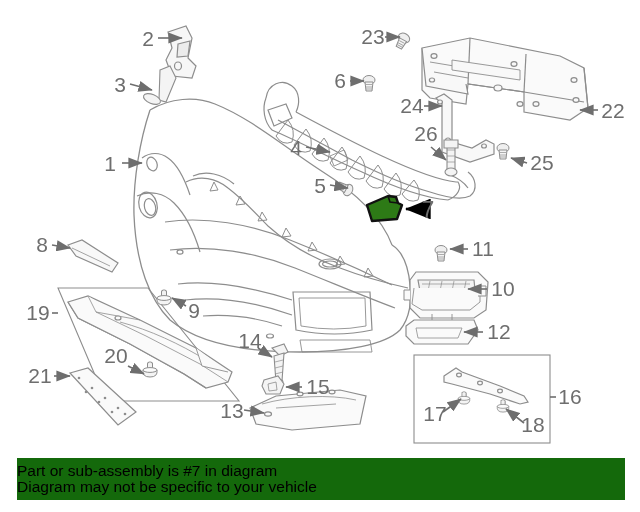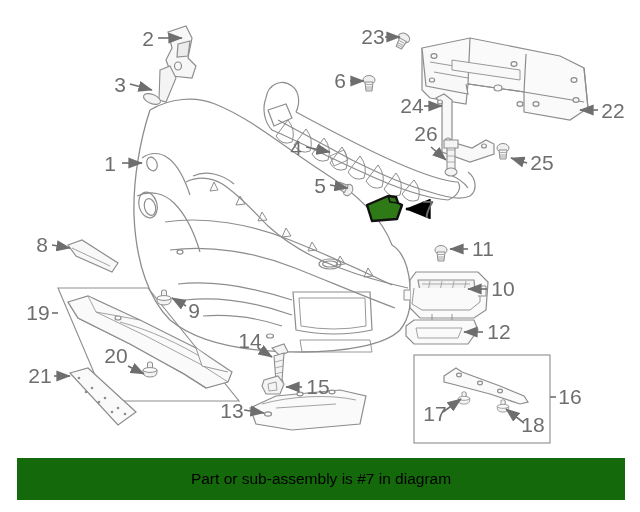--- a/index.html
+++ b/index.html
@@ -10,21 +10,21 @@
     color:#000;
     position:relative;
   }
   #root{position:relative;width:640px;height:512px;background:#fff;}
   #diagram{position:absolute;left:0;top:0;width:640px;height:458px;}
   .banner{
     position:absolute;
     left:17px;top:458px;width:608px;height:42px;
     background:#14690b;
     display:flex;flex-direction:column;
-    align-items:center;justify-content:center;
+    align-items:flex-start;justify-content:center;
     line-height:1.05;
   }
   .banner .line{
     color:#000;
     font-size:15.5px;
     font-family:"Liberation Sans","DejaVu Sans",sans-serif;
     letter-spacing:0px;
     white-space:nowrap;
   }
   .banner .line2{font-size:15.5px;}
@@ -367,15 +367,16 @@
       <text class="callout" x="373" y="44" text-anchor="middle">23</text>
       <text class="callout" x="412" y="113" text-anchor="middle">24</text>
       <text class="callout" x="542" y="170" text-anchor="middle">25</text>
       <text class="callout" x="426" y="141" text-anchor="middle">26</text>
     </g>
 
   </svg>
 
   <div class="banner">
     <div class="line">Part or sub-assembly is #7 in diagram</div>
+    <div class="line line2">Diagram may not be specific to your vehicle</div>
   </div>
 
 </div>
 
 </body></html>

